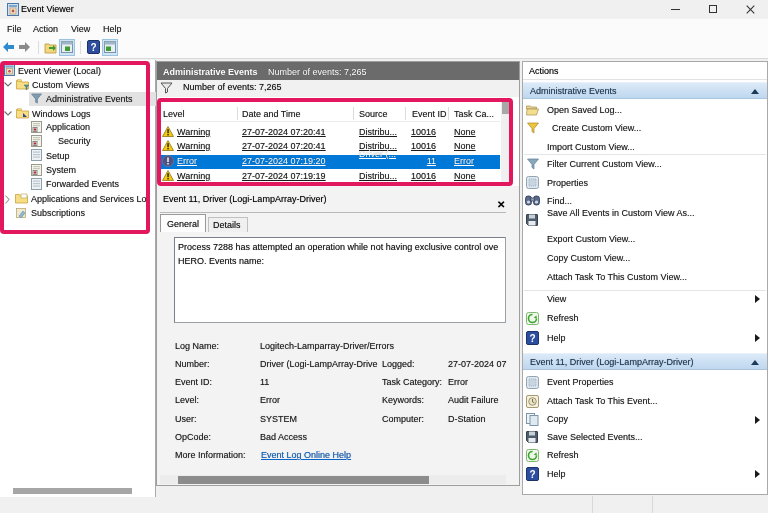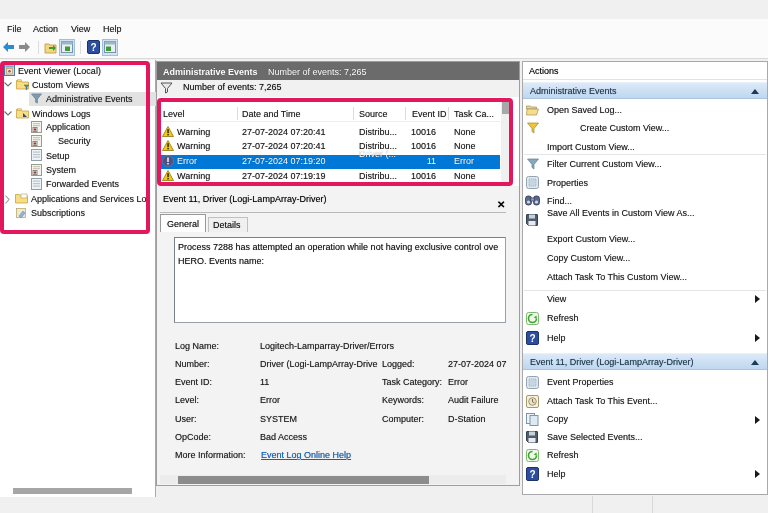--- a/index.html
+++ b/index.html
@@ -17,39 +17,53 @@
 .menu { position:absolute; top:4px; font-size:9px; color:#222; }
 
 #toolbar { position:absolute; left:0; top:38px; width:768px; height:21px; background:#fbfbfb; border-bottom:1px solid #d9d9d9; }
 
 #leftpanel { position:absolute; left:0; top:60px; width:156px; height:437px; background:#fff; border-right:1px solid #aaa; }
 span.t { position:absolute; font-size:9px; color:#1a1a1a; white-space:nowrap; }
 
 #midpanel { position:absolute; left:156px; top:61px; width:364px; height:425px; background:#fff; border:1px solid #9e9e9e; }
 .th { position:absolute; top:108px; font-size:9px; color:#1a1a1a; }
 .colsep { position:absolute; top:107px; height:13px; width:1px; background:#dcdcdc; }
-.cell { position:absolute; font-size:9px; color:#1a1a1a; white-space:nowrap; }
+.cell { position:absolute; font-size:9px; color:#1a1a1a; white-space:nowrap;text-decoration:underline; }
 
 .redbox { position:absolute; border:4px solid #e3175e; border-radius:4px; background:transparent; z-index:50; }
 
 #rightpanel { position:absolute; left:522px; top:61px; width:246px; height:434px; background:#fff; border:1px solid #a9a9a9; }
 
 .secbar { position:absolute; left:0; width:244px; height:17px; background:linear-gradient(#dceaf8,#bed7ef); border-top:1px solid #e8f1fa; border-bottom:1px solid #aac4dd; }
 .secbar span { position:absolute; left:7px; top:2px; font-size:9px; color:#1c3a57; }
 .arrR { position:absolute; right:6px; top:4px; width:0; height:0; border-left:5px solid #1a1a1a; border-top:4px solid transparent; border-bottom:4px solid transparent; }
 .arrUp { position:absolute; right:8px; top:6px; width:0; height:0; border-bottom:5px solid #1c3a57; border-left:4px solid transparent; border-right:4px solid transparent; }
 .asep { position:absolute; left:1px; width:242px; height:1px; background:#e4e4e4; }
 
 .flabel { position:absolute; font-size:9px; color:#1a1a1a; white-space:nowrap; }
 .fval { position:absolute; font-size:9px; color:#1a1a1a; white-space:nowrap; }
 </style>
 </head>
 <body>
 <div id="win">
 
+  <div id="titlebar">
+    <svg class="ic" style="left:7px;top:3px" width="12" height="13" viewBox="0 0 12 13">
+      <rect x="0.5" y="0.5" width="11" height="12" fill="#cfe0ef" stroke="#4a78a8"></rect>
+      <rect x="2" y="2" width="8" height="2" fill="#7da7cc"></rect>
+      <rect x="3" y="5" width="6" height="6" fill="#f2e3c8" stroke="#b08a4f" stroke-width="0.6"></rect>
+      <circle cx="6" cy="8" r="1.4" fill="#c0504d"></circle>
+    </svg>
+    <span id="titletxt">Event Viewer</span>
+    <div class="abs" style="left:671px;top:9px;width:9px;height:1px;background:#333"></div>
+    <div class="abs" style="left:709px;top:5px;width:8px;height:8px;border:1px solid #333"></div>
+    <svg class="ic" style="left:746px;top:5px" width="9" height="9" viewBox="0 0 9 9">
+        <path d="M0.7 0.7 L8.3 8.3 M8.3 0.7 L0.7 8.3" stroke="#333" stroke-width="1.1"></path>
+      </svg>
+  </div>
 
   <div id="menubar">
     <span class="menu" style="left:7px">File</span>
     <span class="menu" style="left:33px">Action</span>
     <span class="menu" style="left:71px">View</span>
     <span class="menu" style="left:103px">Help</span>
   </div>
 
   <div id="toolbar">
     <svg class="ic" style="left:2px;top:3px" width="13" height="12" viewBox="0 0 13 12">
@@ -301,21 +315,21 @@
       </div>
 
     <svg class="ic" style="left:526px;top:104px" width="13" height="12" viewBox="0 0 13 12">
       <path d="M0.5 2 h4 l1 1 h5 v2 h-10 Z" fill="#e8d49a" stroke="#a89050" stroke-width="0.7"></path>
       <path d="M1 5 h11.5 l-2 6 H0.5 Z" fill="#f3dd8e" stroke="#a89050" stroke-width="0.7"></path>
     </svg>
     <span class="abs t" style="left:547px;top:103.5px">Open Saved Log...</span>
     <svg class="ic" style="left:527px;top:122px" width="12" height="12" viewBox="0 0 12 12">
       <path d="M0.5 1 h11 L7 6.5 V11 l-2 -1.5 V6.5 Z" fill="#f0c53c" stroke="#a8862a" stroke-width="0.7"></path>
     </svg>
-    <span class="abs t" style="left:580px;top:122px">Create Custom View...</span>
+    <span class="abs t" style="left:552px;top:122px">Create Custom View...</span>
     <span class="abs t" style="left:547px;top:140.5px">Import Custom View...</span>
     <div class="asep" style="left:524px;top:154px"></div>
     <svg class="ic" style="left:527px;top:158px" width="12" height="12" viewBox="0 0 12 12">
       <path d="M0.5 1 h11 L7 6.5 V11 l-2 -1.5 V6.5 Z" fill="#8aa7ba" stroke="#5f8099" stroke-width="0.7"></path>
     </svg>
     <span class="abs t" style="left:547px;top:158px">Filter Current Custom View...</span>
     <svg class="ic" style="left:526px;top:176px" width="13" height="13" viewBox="0 0 13 13">
       <rect x="0.5" y="0.5" width="12" height="12" rx="2" fill="#dfe7ee" stroke="#93a5b5"></rect>
       <rect x="3" y="3" width="7" height="7" fill="#c8d6e2" stroke="#8aa0b2" stroke-width="0.6" stroke-dasharray="1.2,0.8"></rect>
     </svg>

